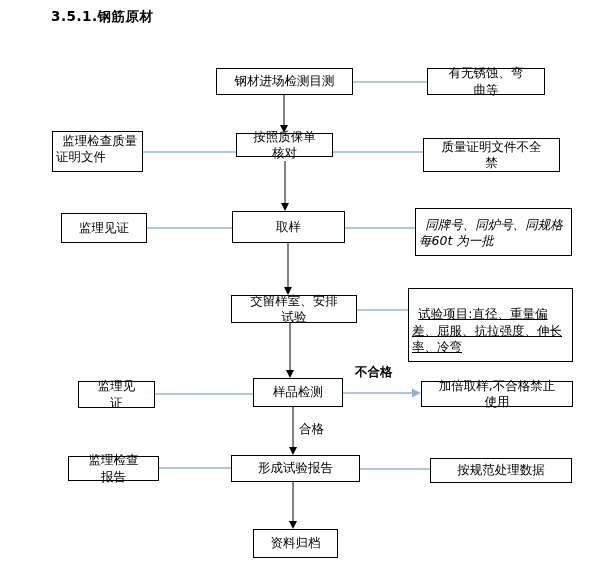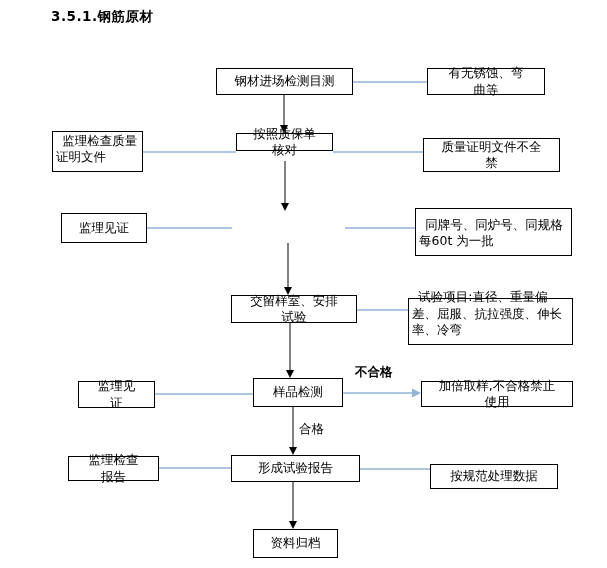--- a/index.html
+++ b/index.html
@@ -101,40 +101,41 @@
     <line class="hline" x1="357" y1="310" x2="408" y2="310"></line>
     <line class="hline" x1="155" y1="394" x2="253" y2="394"></line>
     <line class="hline" x1="159" y1="468" x2="231" y2="468"></line>
     <line class="hline" x1="360" y1="469" x2="430" y2="469"></line>
 
     <line class="hline" x1="333" y1="393" x2="413" y2="393"></line>
     <polygon class="harrow" points="421,393 412,388.5 412,397.5"></polygon>
   </svg>
 
   <div class="box" style="left:216px; top:68px;  width:137px; height:27px;">钢材进场检测目测</div>
-  <div class="box" style="left:236px; top:133px; width:97px;  height:18px;">按照质保单核对</div>
+  <div class="box" style="left:236px; top:133px; width:97px;  height:24px;">按照质保单核对</div>
+  <div class="box" style="left:232px; top:211px; width:113px; height:32px;">取样</div>
   <div class="box" style="left:231px; top:295px; width:126px; height:28px;">交留样室、安排试验</div>
   <div class="box" style="left:253px; top:378px; width:90px;  height:29px;">样品检测</div>
   <div class="box" style="left:231px; top:455px; width:129px; height:27px;">形成试验报告</div>
   <div class="box" style="left:253px; top:529px; width:85px;  height:29px;">资料归档</div>
 
   <div class="box multiline" style="left:52px; top:131px; width:91px; height:41px;">
       <span>监理检查质量证明文件</span>
     </div>
   <div class="box" style="left:61px; top:213px; width:86px; height:30px;">监理见证</div>
   <div class="box" style="left:78px; top:381px; width:77px; height:27px;">监理见证</div>
   <div class="box" style="left:68px; top:456px; width:91px; height:25px;">监理检查报告</div>
 
   <div class="box" style="left:427px; top:68px;  width:118px; height:27px;">有无锈蚀、弯曲等</div>
   <div class="box" style="left:423px; top:138px; width:137px; height:34px;">质量证明文件不全禁</div>
-  <div class="box multiline" style="left:415px; top:208px; width:157px; height:48px;">
+  <div class="box multiline" style="left:415px; top:208px; width:157px; height:48px;font-style:italic;">
       <span>同牌号、同炉号、同规格每60t 为一批</span>
     </div>
-  <div class="box multiline" style="left:408px; top:298px; width:165px; height:47px;">
+  <div class="box multiline" style="left:408px; top:288px; width:165px; height:74px;text-decoration:underline;">
       <span>试验项目:直径、重量偏差、屈服、抗拉强度、伸长率、冷弯</span>
     </div>
   <div class="box" style="left:421px; top:381px; width:152px; height:26px;">加倍取样,不合格禁止使用</div>
-  <div class="box" style="left:430px; top:458px; width:128px; height:25px;margin-top:6px;">按规范处理数据</div>
+  <div class="box" style="left:430px; top:458px; width:142px; height:25px;">按规范处理数据</div>
 
   <div class="edge-label" style="left:355px; top:364px;font-weight:bold;">不合格</div>
   <div class="edge-label" style="left:299px; top:421px;">合格</div>
 
 </div>
 
 </body></html>

